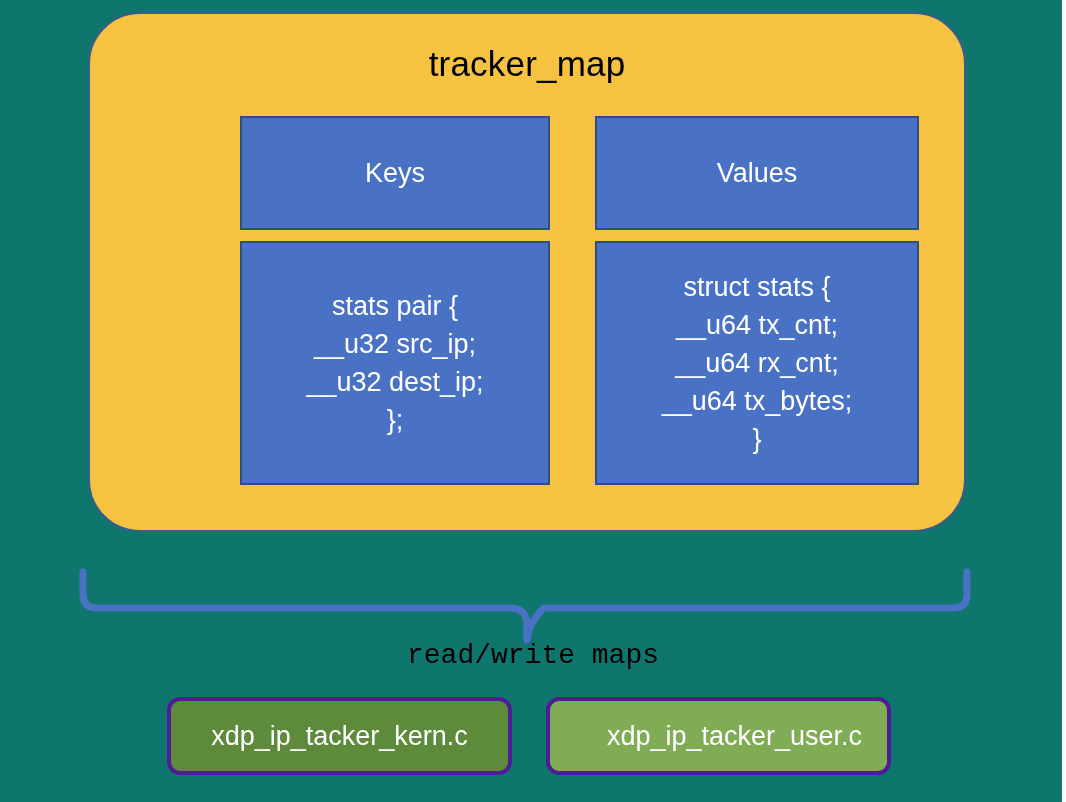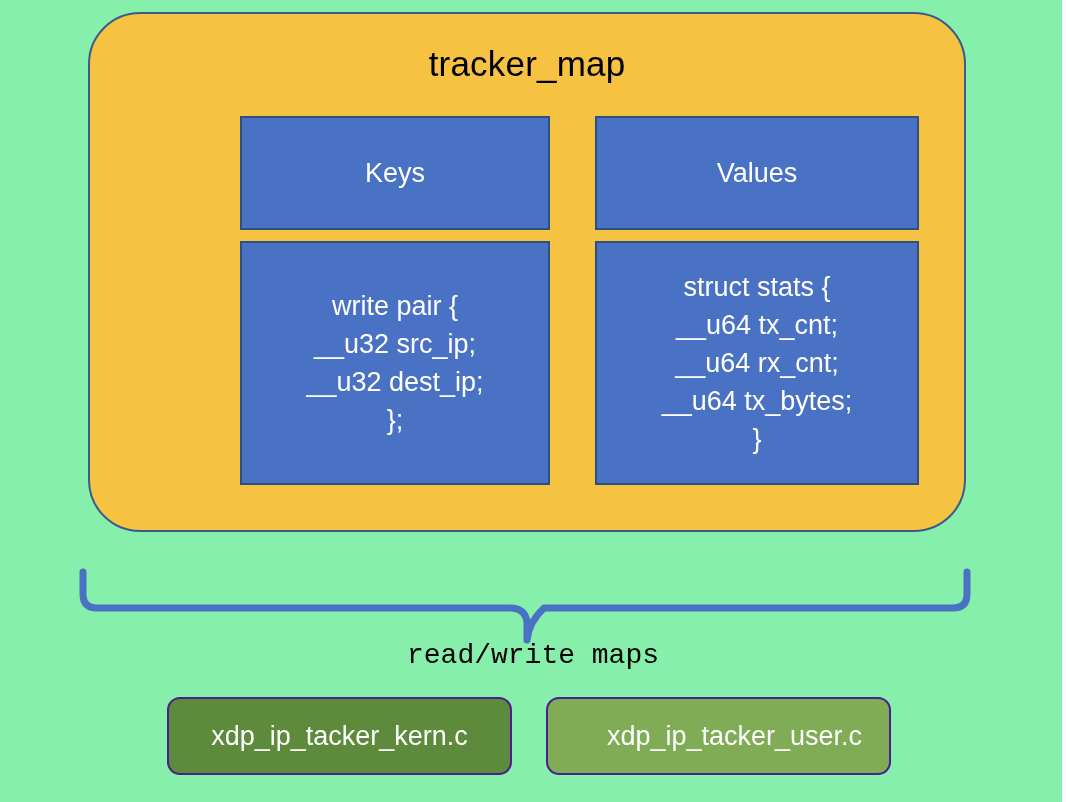--- a/index.html
+++ b/index.html
@@ -10,21 +10,21 @@
   body {
     width: 1066px;
     height: 802px;
     font-family: "Liberation Sans", sans-serif;
     overflow: hidden;
   }
   #canvas {
     position: relative;
     width: 1062px;
     height: 802px;
-    background: #86efac;
+    background: #0f766e;
   }
 
   
   .map-container {
     position: absolute;
     left: 88px;
     top: 12px;
     width: 878px;
     height: 520px;
     background: #F5C242;
@@ -98,21 +98,21 @@
     font-size: 28px;
     color: #000000;
     font-family: Liberation Mono, monospace;
   }
 
   
   .prog-box {
     position: absolute;
     top: 697px;
     height: 78px;
-    border: 2px solid #4c1d95;
+    border: 4px solid #4c1d95;
     border-radius: 13px;
     box-sizing: border-box;
     color: #ffffff;
     font-size: 27px;
     display: flex;
     align-items: center;
     justify-content: center;
     text-align: center;
   }
   .prog-box.kern {
@@ -133,21 +133,21 @@
 <div id="canvas">
 
   <div class="map-container">
     <div class="map-title">tracker_map</div>
 
     <div class="column keys">
       <div class="cell header">
         <span class="line">Keys</span>
       </div>
       <div class="cell body">
-        <span class="line">write pair {</span>
+        <span class="line">stats pair {</span>
         <span class="line">__u32 src_ip;</span>
         <span class="line">__u32 dest_ip;</span>
         <span class="line">};</span>
       </div>
     </div>
 
     <div class="column values">
       <div class="cell header">
         <span class="line">Values</span>
       </div>

